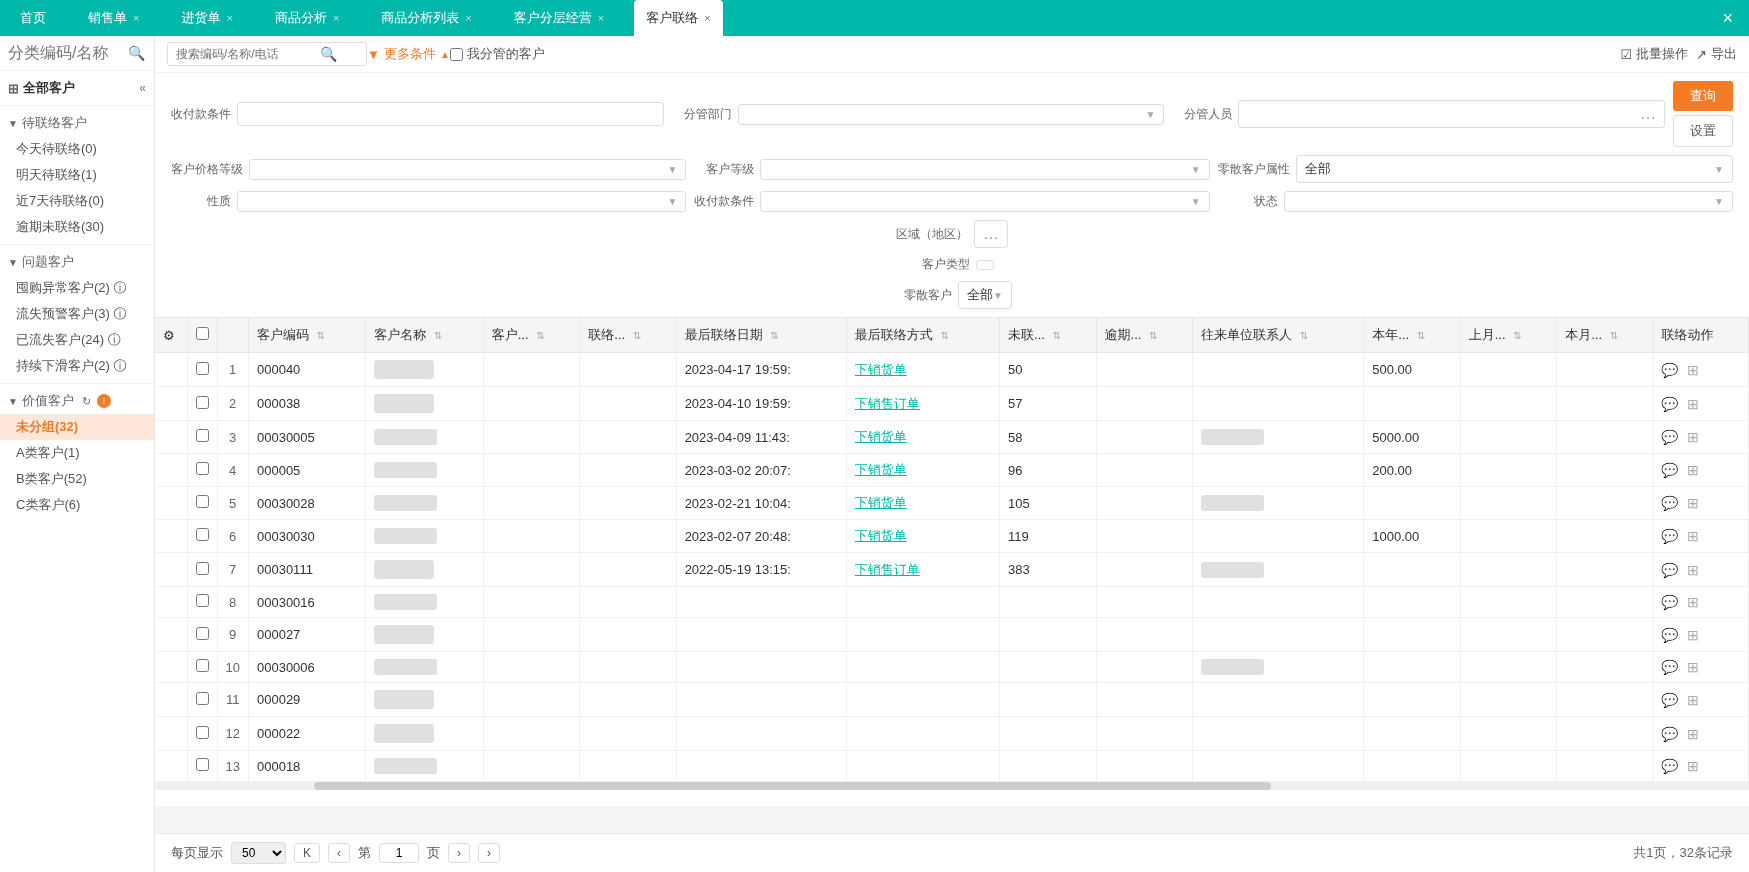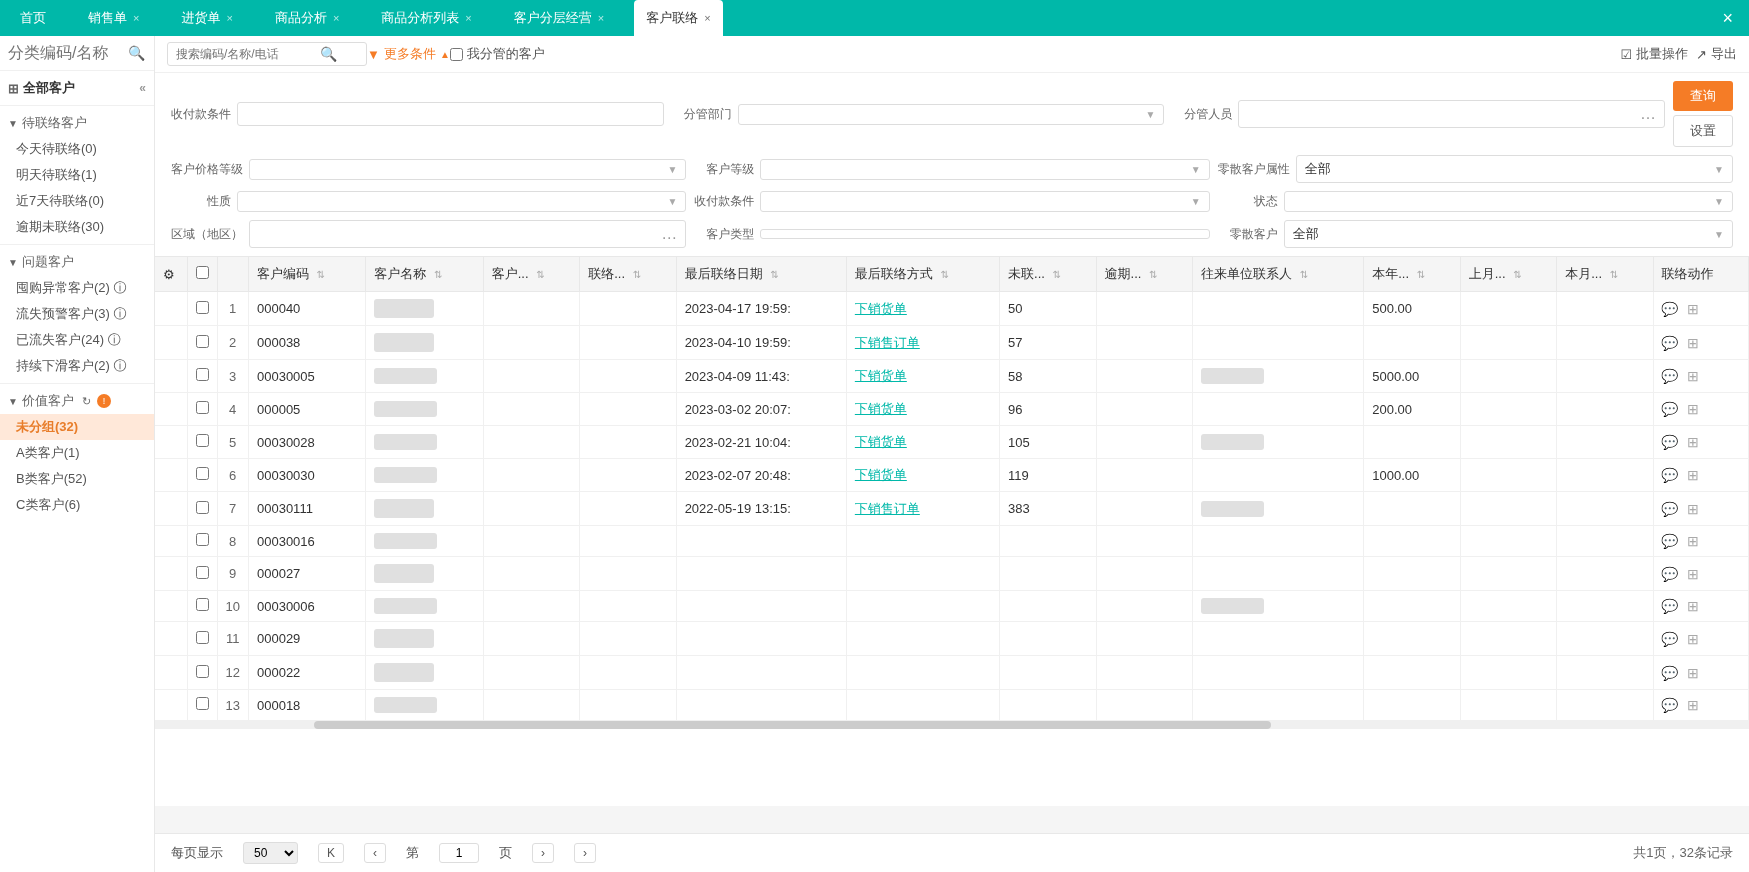--- a/index.html
+++ b/index.html
@@ -176,21 +176,21 @@
       background: #fff;
       border-bottom: 1px solid #e8e8e8;
       padding: 8px 16px;
     }
     .adv-row {
       display: flex;
       align-items: center;
       gap: 8px;
       margin-bottom: 8px;
     }
-    .adv-row:last-child { margin-bottom: 0; }
+    .adv-row:last-child { margin-bottom: 0; flex-direction: column; }
     .adv-field {
       display: flex;
       align-items: center;
       flex: 1;
       gap: 6px;
     }
     .adv-label {
       color: #666;
       font-size: 12px;
       white-space: nowrap;
@@ -295,21 +295,21 @@
     .action-icon { color: #aaa; cursor: pointer; font-size: 14px; }
     .row-num { color: #666; text-align: center; }
 
     
     .pagination-bar {
       background: #fff;
       border-top: 1px solid #e8e8e8;
       padding: 8px 16px;
       display: flex;
       align-items: center;
-      gap: 20px;
+      gap: 8px;
       font-size: 12px;
       color: #555;
       margin-top: 27px;
     }
     .page-size-select {
       border: 1px solid #ddd;
       border-radius: 3px;
       padding: 2px 6px;
       font-size: 12px;
       outline: none;

